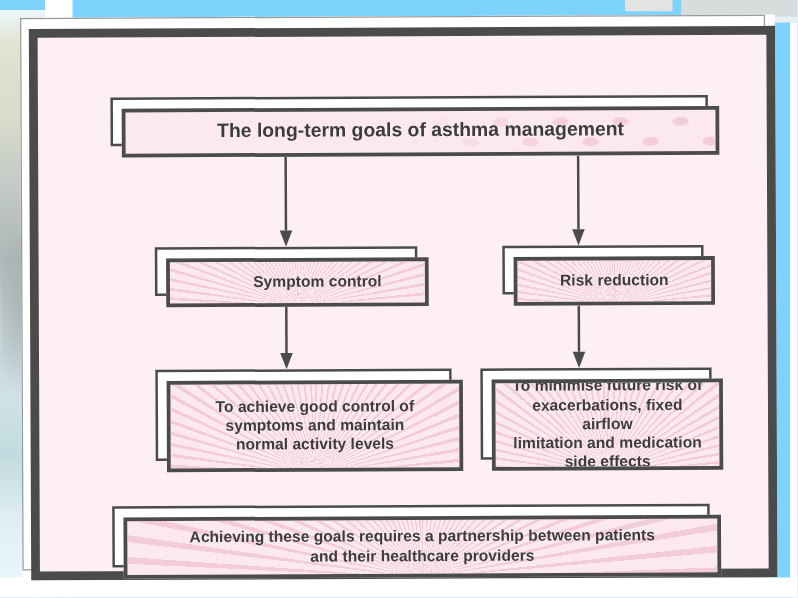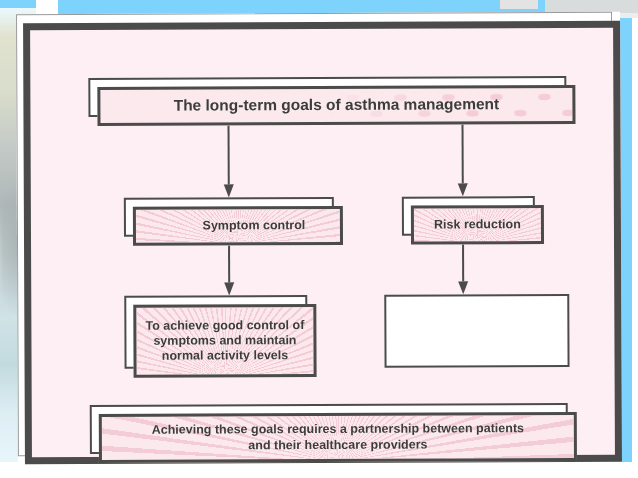--- a/index.html
+++ b/index.html
@@ -88,24 +88,24 @@
     mask-image:linear-gradient(90deg,rgba(0,0,0,0) 48%,rgba(0,0,0,.55) 62%,rgba(0,0,0,1) 78%);
   }
 
   
   #node-title   {left:58px; top:48px;  width:487px;height:48px;}
   #node-title   .txt{font-size:15.5px;}
 
   #node-symptom {left:93px; top:168px; width:219px;height:48px;}
   #node-symptom .txt{font-size:12.5px;margin-left:32px;}
 
-  #node-risk    {left:371px;top:168px; width:142px;height:48px;}
+  #node-risk    {left:371px;top:168px; width:170px;height:48px;}
   #node-risk    .txt{font-size:12.5px;}
 
-  #node-goal-l  {left:93px; top:266px; width:192px;height:82px;}
+  #node-goal-l  {left:93px; top:266px; width:246px;height:82px;}
   #node-goal-l  .txt{font-size:12.5px;}
 
   #node-goal-r  {left:353px;top:266px; width:194px;height:82px;}
   #node-goal-r  .txt{font-size:12.5px;}
 
   #node-footer  {left:58px; top:375px; width:487px;height:58px;}
   #node-footer  .txt{font-size:12.5px;}
 
   
   .conn{position:absolute;}
@@ -190,20 +190,24 @@
         <div class="node" id="node-goal-l">
           <div class="ghost"></div>
           <div class="card">
             <div class="pattern pat-rays"></div>
             <div class="txt">To achieve good control of<br>symptoms and maintain<br>normal activity levels</div>
           </div>
         </div>
 
         <div class="node" id="node-goal-r">
           <div class="ghost"></div>
+          <div class="card">
+            <div class="pattern pat-rays"></div>
+            <div class="txt">To minimise future risk of<br>exacerbations, fixed airflow<br>limitation and medication<br>side effects</div>
+          </div>
         </div>
 
         <div class="node" id="node-footer">
           <div class="ghost"></div>
           <div class="card">
             <div class="pattern pat-rays"></div>
             <div class="txt">Achieving these goals requires a partnership between patients<br>and their healthcare providers</div>
           </div>
         </div>
 

